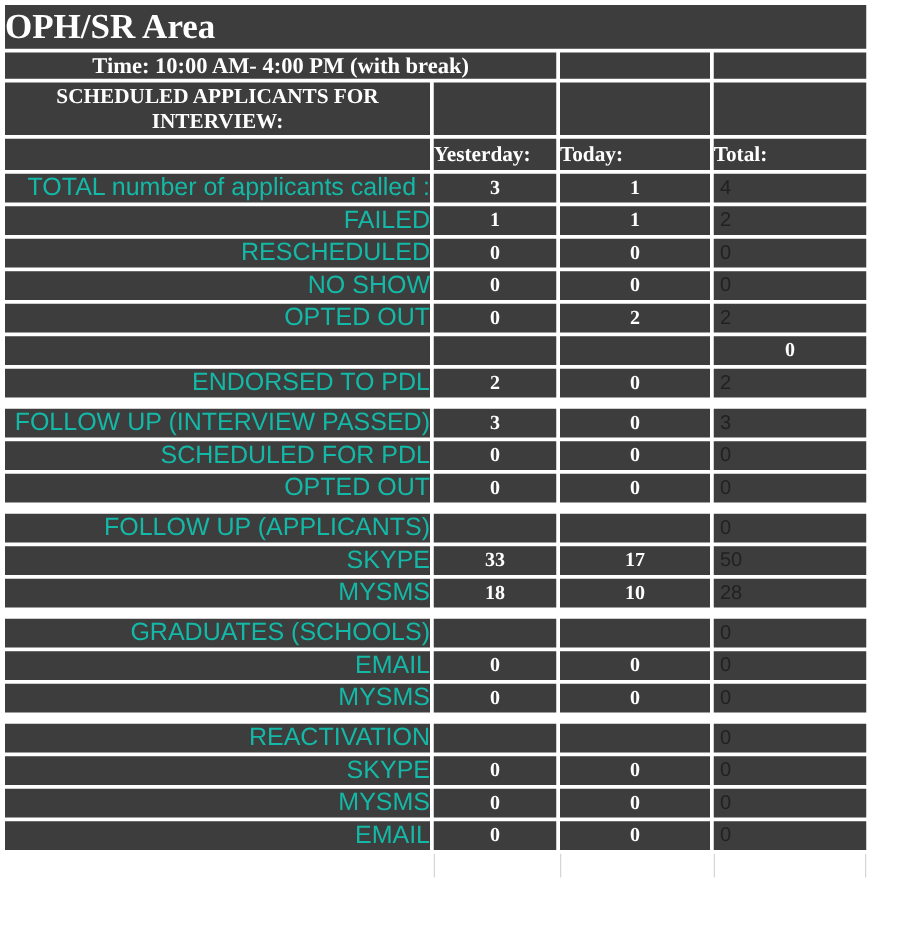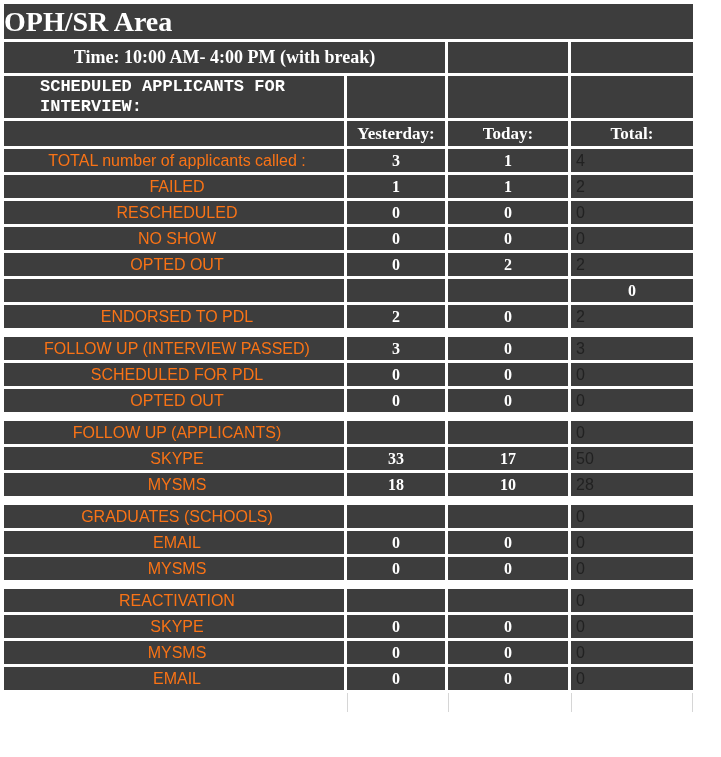--- a/index.html
+++ b/index.html
@@ -12,35 +12,35 @@
     margin:1px 0 0 1px;
     background:#ffffff;
   }
   td { box-sizing:border-box; padding:0; overflow:hidden; vertical-align:middle; }
   .cell { background:#3d3d3d; }
   .title-cell {
     height:35px; color:#ffffff; 
     font-family:"Liberation Serif", serif; font-weight:bold; font-size:28px;
   }
   .time-cell {
-    height:31px; color:#ffffff; text-align:center;
+    height:21px; color:#ffffff; text-align:center;
     font-family:"Liberation Serif", serif; font-weight:bold; font-size:18px;
   }
   .sched-cell {
-    height:42px; color:#ffffff; text-align:left;
-    font-family:Liberation Mono, monospace; font-weight:bold; font-size:17px;
+    height:42px; color:#ffffff; text-align:center;
+    font-family:Liberation Serif, serif; font-weight:bold; font-size:17px;
     line-height:1.2; padding:0 36px;
   }
   .head-cell {
-    height:25px; color:#ffffff; text-align:center;
+    height:25px; color:#ffffff; text-align:left;
     font-family:"Liberation Serif", serif; font-weight:bold; font-size:17px;
   }
   .label-cell {
-    height:23px; color:#f97316; text-align:center; padding-left:6px;
-    font-size:16px;
+    height:23px; color:#14b8a6; text-align:right; padding-left:6px;
+    font-size:20px;
   }
   .val-cell {
     height:23px; color:#ffffff; text-align:center;
     font-family:"Liberation Serif", serif; font-weight:bold; font-size:16px;
   }
   .total-cell {
     height:23px; color:#212121; text-align:left; padding-left:5px;
     font-size:16px;
   }
   .total-cell.hl {

